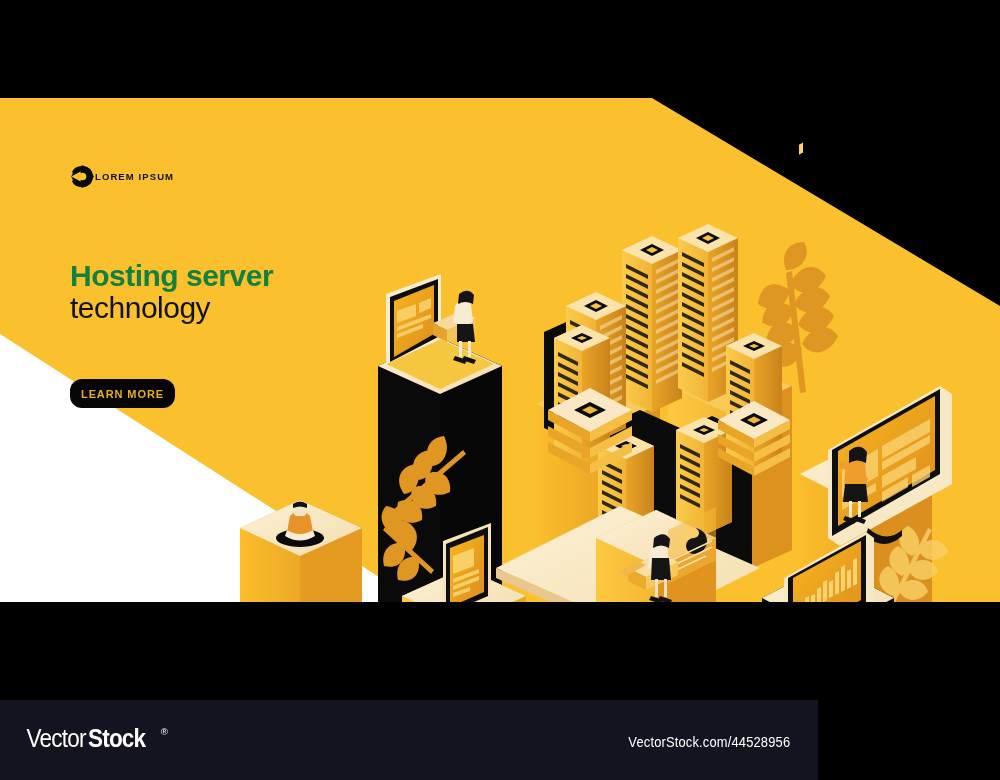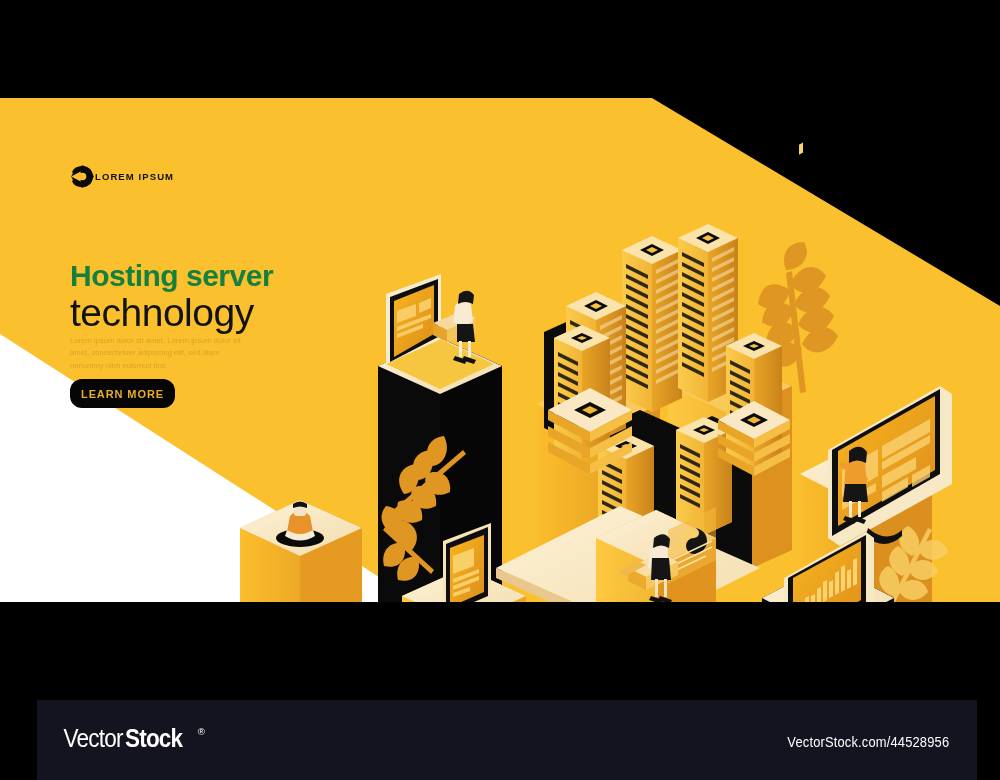--- a/index.html
+++ b/index.html
@@ -28,21 +28,21 @@
     font-size:9.5px; font-weight:bold; letter-spacing:1.1px; color:#101010;
     font-family:"Liberation Sans", sans-serif;
   }
 
   .headline { position:absolute; left:70px; top:162px; z-index:25; width:320px; }
   .headline .l1 {
     display:block; font-size:30px; font-weight:bold; color:#15803d;
     letter-spacing:-0.5px; line-height:1.04;
   }
   .headline .l2 {
-    display:block; font-size:39px; font-weight:400; color:#121212;
+    display:block; font-size:30px; font-weight:400; color:#121212;
     letter-spacing:-0.5px; line-height:1.08; margin-top:1px;
   }
 
   .body-copy {
     position:absolute; left:70px; top:237px; width:182px; z-index:25;
     font-size:7.6px; line-height:1.62; color:#d9a22a; letter-spacing:0.05px;
   }
 
   .cta {
     position:absolute; left:70px; top:281px; z-index:25;
@@ -51,23 +51,22 @@
     font-size:11px; letter-spacing:0.9px; font-weight:700;
     font-family:"Liberation Sans", sans-serif;
     display:flex; align-items:center; justify-content:center;
   }
 
   
   #illo { position:absolute; left:0; top:0; width:1000px; height:504px; z-index:15; }
 
   
   #footer {
-    position:absolute; left:0; top:700px; width:940px; height:80px;
+    position:absolute; left:0; top:700px; width:818px; height:80px;
     background:#141420;
-    margin-left:37px;
   }
   .vs-logo { position:absolute; left:26px; top:24px; height:30px; }
   .vs-url {
     position:absolute; right:28px; top:33px; color:#fff;
     font-size:15px; letter-spacing:.2px;
     font-family:"Liberation Sans", sans-serif;
     transform:scaleX(0.86); transform-origin:right center;
   }
 </style>
 </head>
@@ -580,21 +579,20 @@
         <path d="M2 20 L17 12 L17 28 Z" fill="#FBC02D"></path>
       </svg>
       <span class="logo-text">LOREM IPSUM</span>
     </div>
 
     <h1 class="headline">
       <span class="l1">Hosting server</span>
       <span class="l2">technology</span>
     </h1>
 
-    <p class="body-copy">Lorem ipsum dolor sit amet, Lorem ipsum dolor sit amet, consectetuer adipiscing elit, sed diam nonummy nibh euismod tinc</p>
 
     <button class="cta">LEARN MORE</button>
 
   </div>
 
   <div id="footer">
     <svg class="vs-logo" viewBox="0 0 180 34" width="160" height="30">
       <text x="0" y="26" font-family="Liberation Sans, sans-serif" font-size="29" fill="#ffffff" font-weight="300" letter-spacing="-1" transform="scale(0.88,1)">Vector</text>
       <text x="79" y="26" font-family="Liberation Sans, sans-serif" font-size="29" fill="#ffffff" font-weight="bold" letter-spacing="-1" transform="scale(0.88,1)">Stock</text>
       <text x="152" y="13" font-family="Liberation Sans, sans-serif" font-size="11" fill="#ffffff">®</text>

